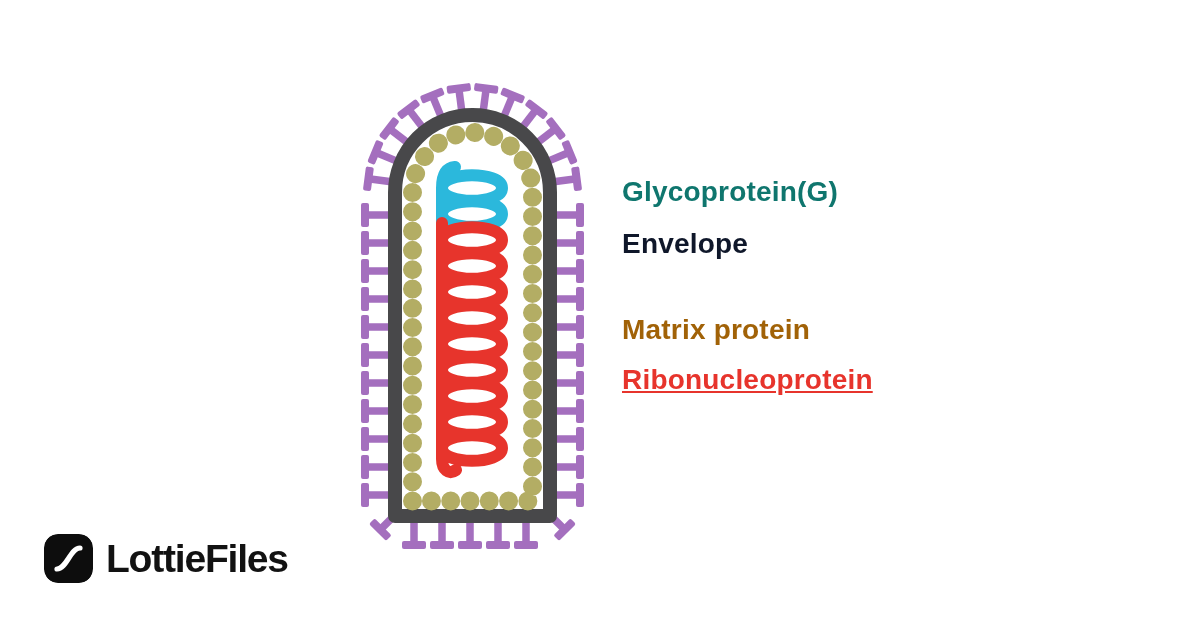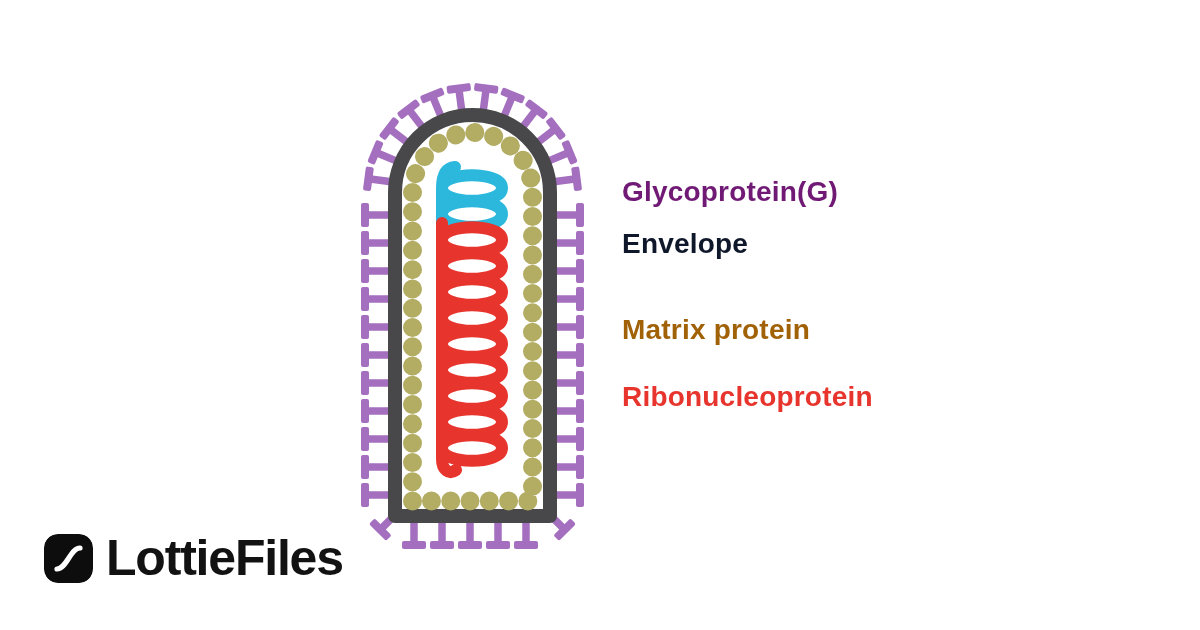--- a/index.html
+++ b/index.html
@@ -18,38 +18,38 @@
     left: 622px;
     font-weight: bold;
     font-size: 28px;
     letter-spacing: 0.2px;
     white-space: nowrap;
   }
   .legend-label .line { display: block; line-height: 34px; }
   #label-glycoprotein { top: 175px; }
   #label-envelope     { top: 227px; }
   #label-matrix       { top: 313px; }
-  #label-rnp          { top: 380px; }
+  #label-rnp          { top: 363px; text-decoration: underline; }
 
   .brand {
     position: absolute;
     left: 44px;
     top: 534px;
     display: flex;
     align-items: center;
     gap: 13px;
   }
   .brand-icon {
     width: 49px; height: 49px;
     border-radius: 14px;
     display: block;
   }
   .brand-word {
     font-weight: bold;
-    font-size: 50px;
+    font-size: 39px;
     letter-spacing: -1.2px;
     line-height: 49px;
   }
 </style>
 </head>
 <body>
 
 <div class="canvas">
 
   <svg class="virus-svg" viewBox="0 0 1200 630" aria-hidden="true">
@@ -222,21 +222,21 @@
       </g>
 
     <path id="envelope-shape" d="M 395,516 L 395,192.5 A 77.5,77.5 0 0 1 550,192.5 L 550,516 Z" stroke-width="14" stroke-linejoin="round" fill="#ffffff" stroke="#48484a"></path>
 
     <path id="matrix-dots" d="M 412.5,501 L 412.5,192.5 A 60,60 0 0 1 532.5,192.5 L 532.5,501 Z" fill="none" stroke-width="19" stroke-linecap="round" stroke-dasharray="0.01 19.27" stroke="#b3ad64"></path>
 
     <path id="coil-cyan" fill="none" stroke-width="12" stroke-linecap="round" stroke-linejoin="round" stroke="#2bb8dc" d="M 455,167 C 446,168 442,175 442,188 C 442,171 502,171 502,188 C 502,205 442,205 442,188 L 442,214 C 442,197 502,197 502,214 C 502,231 442,231 442,214 L 442,223"></path>
     <path id="coil-red" fill="none" stroke-width="12" stroke-linecap="round" stroke-linejoin="round" stroke="#e7342c" d="M 442,223 L 442,240 C 442,223 502,223 502,240 C 502,257 442,257 442,240 L 442,266 C 442,249 502,249 502,266 C 502,283 442,283 442,266 L 442,292 C 442,275 502,275 502,292 C 502,309 442,309 442,292 L 442,318 C 442,301 502,301 502,318 C 502,335 442,335 442,318 L 442,344 C 442,327 502,327 502,344 C 502,361 442,361 442,344 L 442,370 C 442,353 502,353 502,370 C 502,387 442,387 442,370 L 442,396 C 442,379 502,379 502,396 C 502,413 442,413 442,396 L 442,422 C 442,405 502,405 502,422 C 502,439 442,439 442,422 L 442,448 C 442,431 502,431 502,448 C 502,465 442,465 442,448 L 442,459 C 442,470 449,475 456,470"></path>
   </svg>
 
-  <div class="legend-label" id="label-glycoprotein" style="color: #701a75;">
+  <div class="legend-label" id="label-glycoprotein" style="color: #0f766e;">
     <span class="line">Glycoprotein(G)</span>
   </div>
 
   <div class="legend-label" id="label-envelope" style="color: #0f172a;">
     <span class="line">Envelope</span>
   </div>
 
   <div class="legend-label" id="label-matrix" style="color: #a16207;">
     <span class="line">Matrix protein</span>
   </div>

